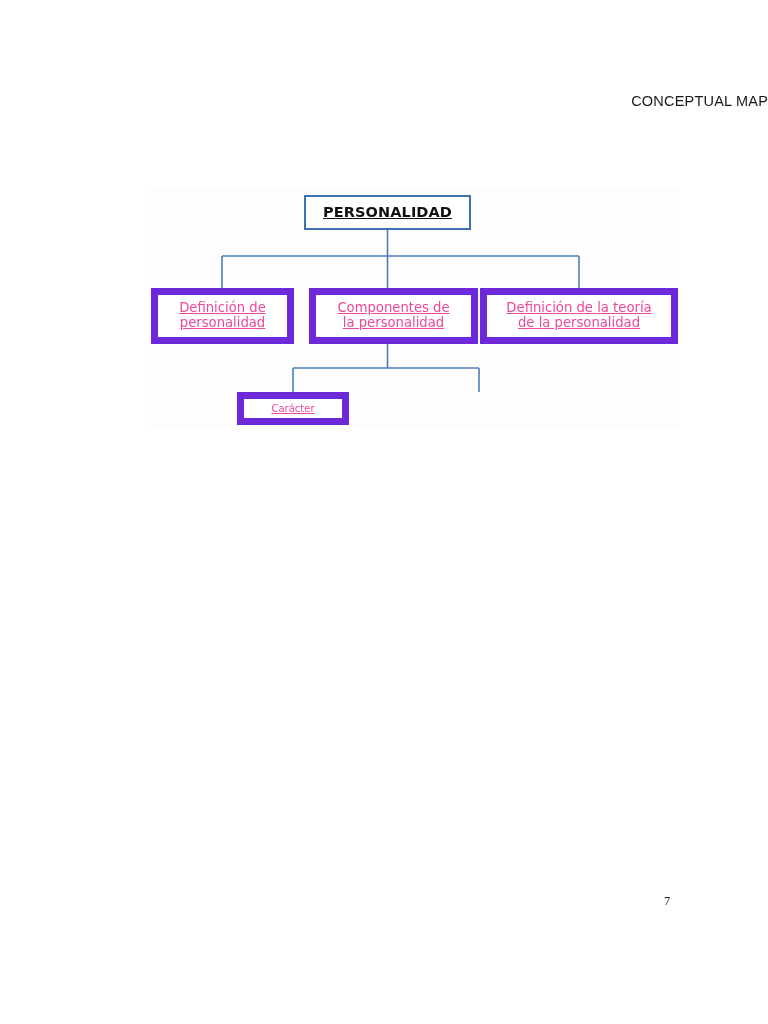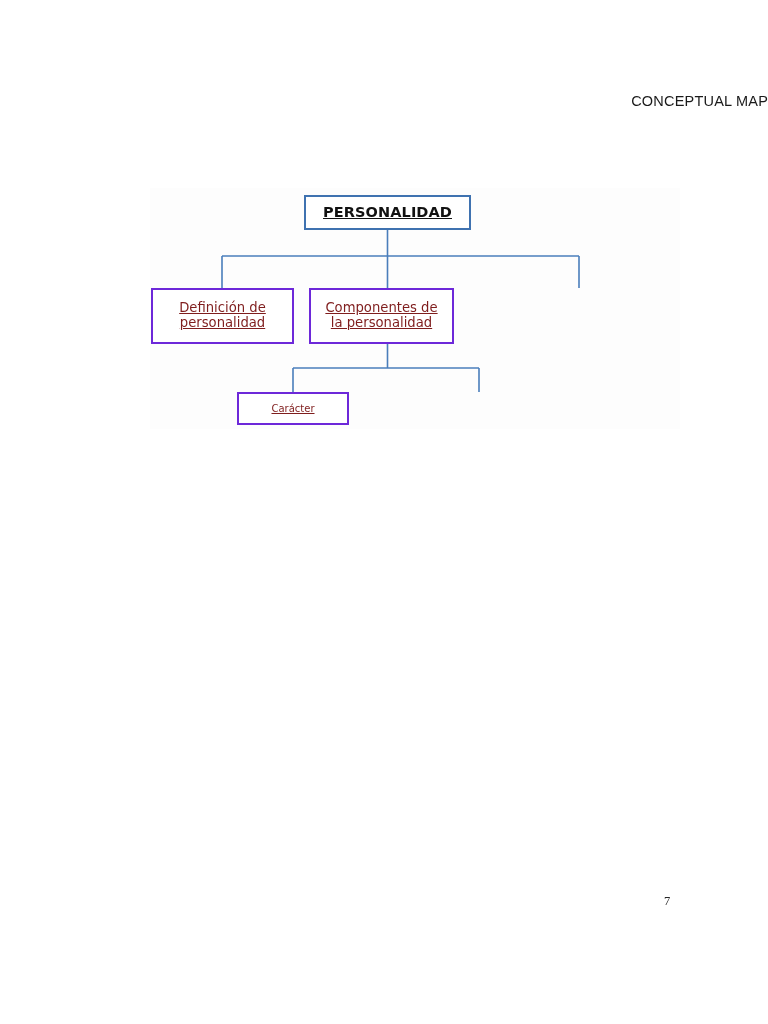--- a/index.html
+++ b/index.html
@@ -59,27 +59,27 @@
     width: 530px;
     height: 241px;
     overflow: visible;
   }
 
   
   .node {
     position: absolute;
     box-sizing: border-box;
     background: #ffffff;
-    border: 2px solid #6d28d9;
+    border: 7px solid #6d28d9;
     display: flex;
     align-items: center;
     justify-content: center;
     text-align: center;
     font-family: "DejaVu Sans", sans-serif;
-    color: #7f1d1d;
+    color: #ec4899;
     line-height: 1.12;
     z-index: 2;
   }
   .node .node-label {
     display: block;
     white-space: pre-line;
     padding: 0 4px;
     text-decoration: underline;
   }
 
@@ -97,21 +97,21 @@
     color: #111111;
   }
 
   
   .node-l2 {
     top: 100px;
     height: 56px;
     font-size: 13.2px;
   }
   .node-def-personalidad { left: 1px;   width: 143px; }
-  .node-componentes      { left: 159px; width: 145px; }
+  .node-componentes      { left: 159px; width: 169px; }
   .node-def-teoria       { left: 330px; width: 198px; }
 
   
   .node-l3 {
     top: 204px;
     height: 33px;
     font-size: 10px;
   }
   .node-caracter     { left: 87px;  width: 112px; }
   .node-temperamento { left: 252px; width: 154px; }
@@ -163,20 +163,24 @@
       <div class="node node-l2 node-def-personalidad">
         <span class="node-label">Definición de
 personalidad</span>
       </div>
 
       <div class="node node-l2 node-componentes">
         <span class="node-label">Componentes de
 la personalidad</span>
       </div>
 
+      <div class="node node-l2 node-def-teoria">
+        <span class="node-label">Definición de la teoría
+de la personalidad</span>
+      </div>
 
       <div class="node node-l3 node-caracter">
         <span class="node-label">Carácter</span>
       </div>
 
 
     </div>
   </div>
 
   <div class="page-number">7</div>

